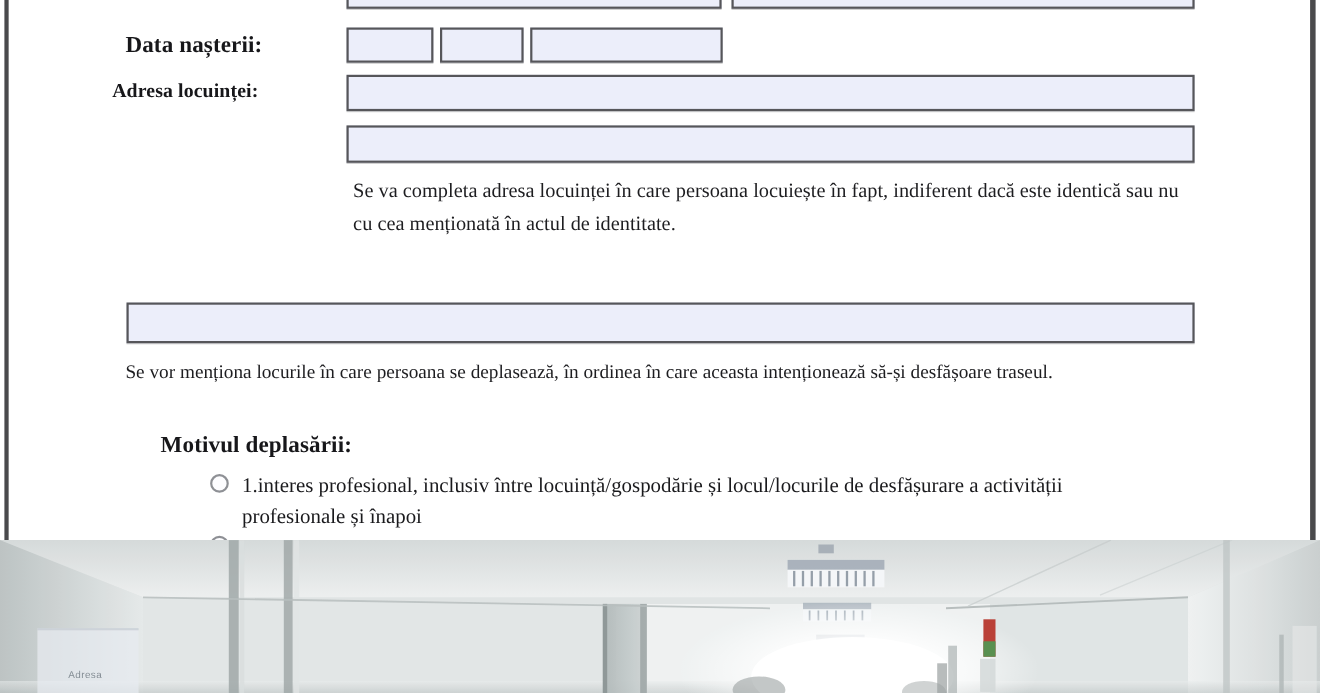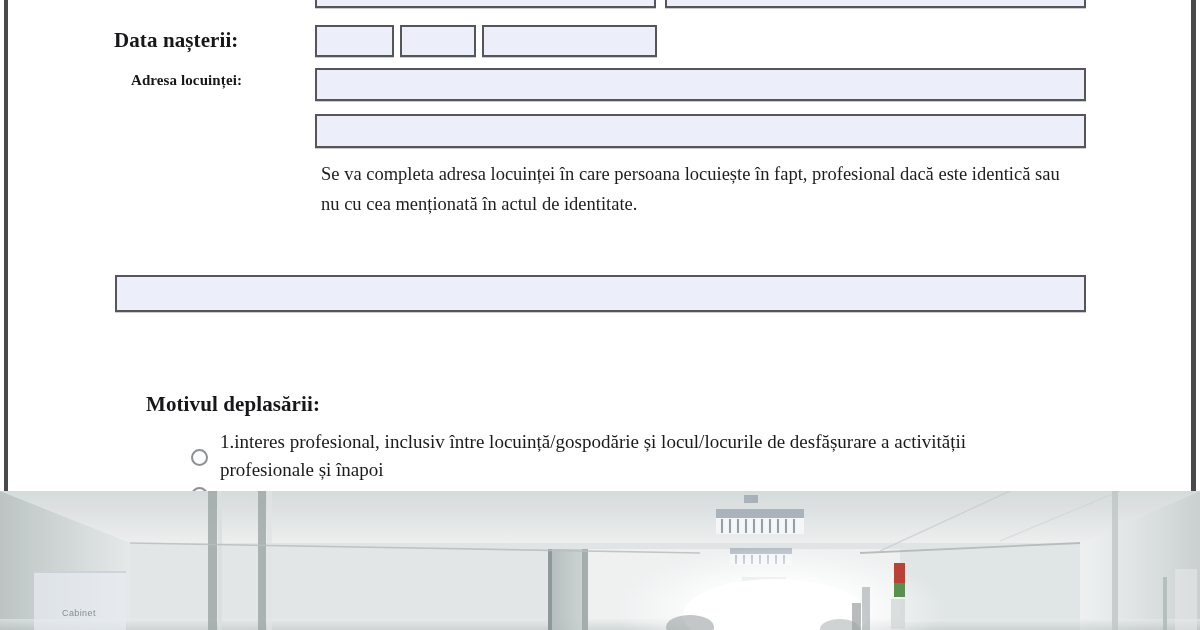--- a/index.html
+++ b/index.html
@@ -75,21 +75,21 @@
   .note {
     position: absolute;
     font-family: "Liberation Serif", "DejaVu Serif", serif;
     color: #1d1d20;
     line-height: 1.62;
   }
 
   .radio-row {
     position: absolute;
     display: flex;
-    align-items: center;
+    align-items: flex-start;
     gap: 12px;
   }
   .radio-dot {
     flex: none;
     width: 17px; height: 17px;
     margin-top: 3px;
     border: 2px solid #8e9095;
     border-radius: 50%;
     background: #fdfdff;
   }
@@ -136,28 +136,29 @@
     <div class="doc-page">
 
       <div class="fld" style="left:307px; top:-22px; width:341px; height:30px;"></div>
       <div class="fld" style="left:657px; top:-22px; width:421px; height:30px;"></div>
 
       <div class="lbl" style="left:106px; top:28px; font-size:21px;">Data nașterii:</div>
       <div class="fld" style="left:307px; top:25px; width:79px; height:32px;"></div>
       <div class="fld" style="left:392px; top:25px; width:76px; height:32px;"></div>
       <div class="fld" style="left:474px; top:25px; width:175px; height:32px;"></div>
 
-      <div class="lbl" style="left:123px; top:72px; font-size:15px;font-family:Liberation Serif, serif;">Adresa locuinței:</div>
+      <div class="lbl" style="left:94px; top:72px; font-size:18px;font-family:Liberation Serif, serif;">Adresa locuinței:</div>
       <div class="fld" style="left:307px; top:68px; width:771px; height:33px;"></div>
       <div class="fld" style="left:307px; top:114px; width:771px; height:34px;"></div>
 
-      <div class="note" style="left:313px; top:160px; width:760px; font-size:18.5px;">Se va completa adresa locuinței în care persoana locuiește în fapt, profesional dacă este identică sau nu cu cea menționată în actul de identitate.</div>
+      <div class="note" style="left:313px; top:160px; width:760px; font-size:18.5px;">Se va completa adresa locuinței în care persoana locuiește în fapt, indiferent dacă este identică sau nu cu cea menționată în actul de identitate.</div>
 
       <div class="fld" style="left:107px; top:275px; width:971px; height:37px;"></div>
 
+      <div class="note" style="left:106px; top:324px; width:1000px; font-size:17.5px; white-space:nowrap;">Se vor menționa locurile în care persoana se deplasează, în ordinea în care aceasta intenționează să-și desfășoare traseul.</div>
 
       <div class="lbl" style="left:106px; top:392px; font-size:21px;margin-left:32px;">Motivul deplasării:</div>
 
       <div class="radio-row" style="left:183px; top:428px; width:870px;">
         <span class="radio-dot"></span>
         <span class="radio-text">1.interes profesional, inclusiv între locuință/gospodărie și locul/locurile de desfășurare a activității profesionale și înapoi</span>
       </div>
 
       <div class="radio-row" style="left:183px; top:484px; width:870px;">
         <span class="radio-dot"></span>
@@ -280,16 +281,16 @@
       <rect x="1112" y="0" width="6" height="139" fill="#b9c0c0" opacity="0.75"></rect>
       <rect x="1163" y="86" width="4" height="53" fill="#aab2b2" opacity="0.8"></rect>
       <rect x="1175" y="78" width="22" height="61" fill="#e7eaea" opacity="0.55"></rect>
 
       <ellipse cx="690" cy="136" rx="24" ry="12" fill="#8d9494" opacity="0.55"></ellipse>
       <ellipse cx="840" cy="138" rx="20" ry="10" fill="#939a9a" opacity="0.45"></ellipse>
 
       <rect x="0" y="0" width="1200" height="139" fill="#ffffff" opacity="0.06"></rect>
     </svg>
 
-    <div class="photo-sign-text">Cabinet</div>
+    <div class="photo-sign-text">Adresa</div>
   </div>
 
 </div>
 
 </body></html>

